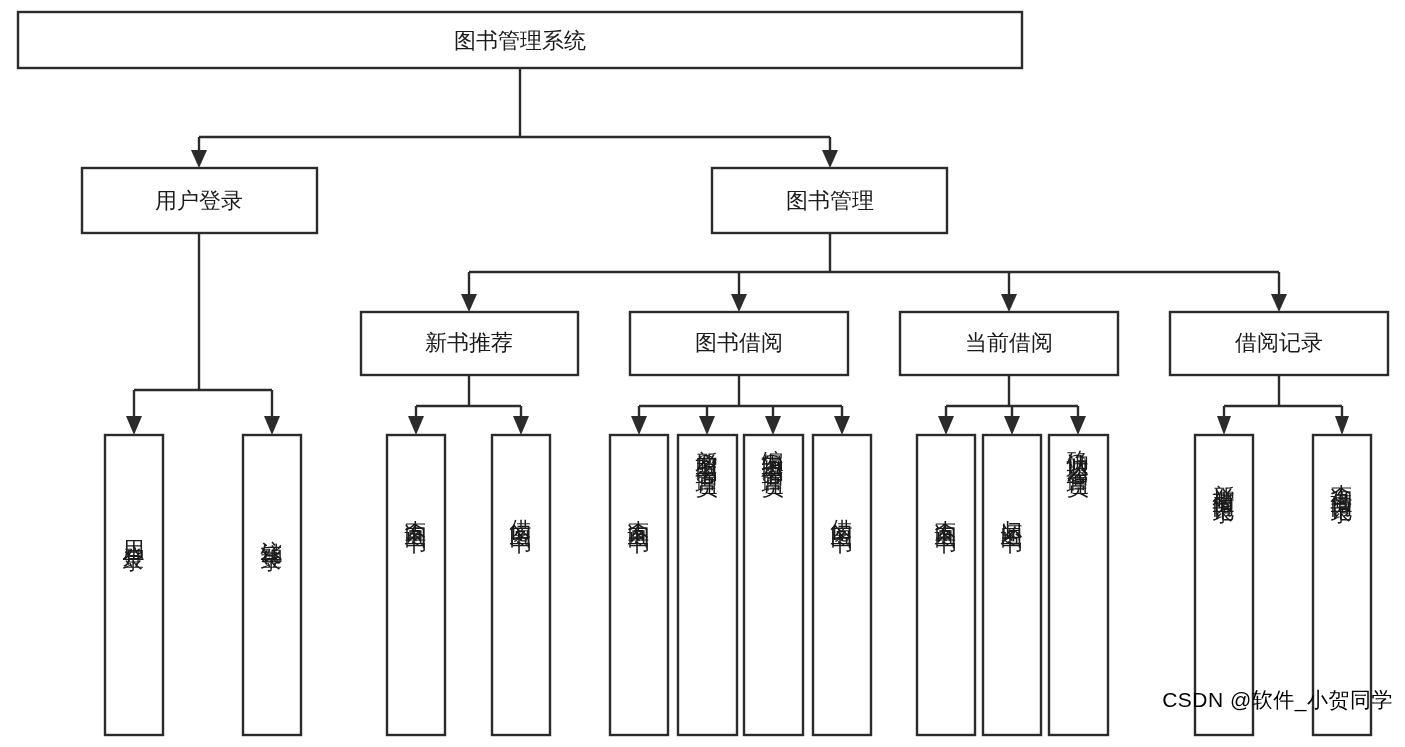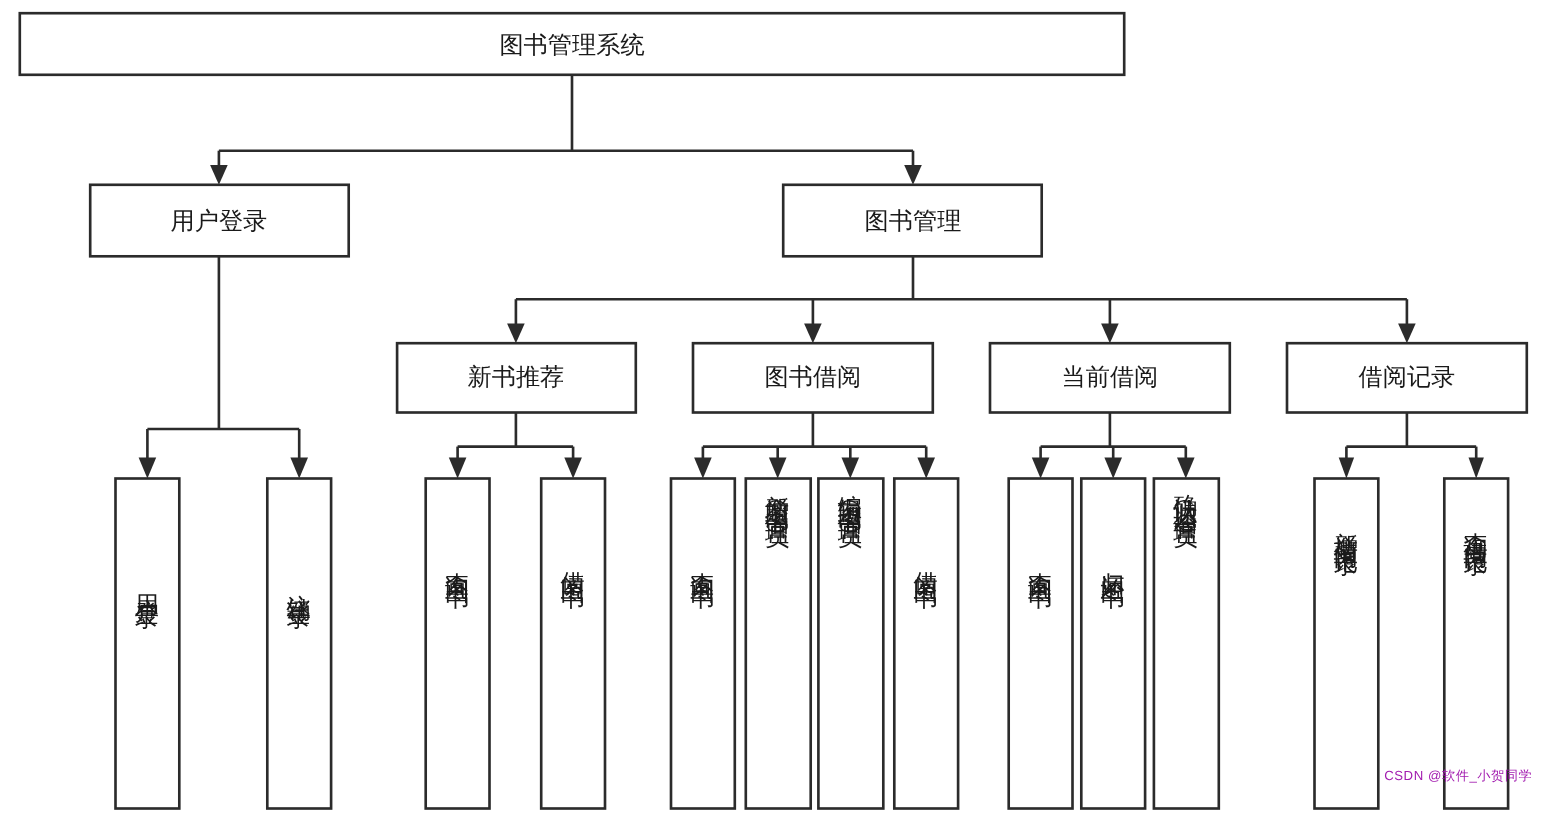--- a/index.html
+++ b/index.html
@@ -51,22 +51,22 @@
   }
   .arrow-head {
     fill: #2b2b2b;
     stroke: none;
   }
   .watermark {
     position: absolute;
     right: 12px;
     bottom: 6px;
     font-family: "Liberation Sans", "DejaVu Sans", sans-serif;
-    font-size: 12px;
-    color: #a21caf;
+    font-size: 21px;
+    color: #000000;
     letter-spacing: 0.5px;
     white-space: nowrap;
     pointer-events: none;
   }
 </style>
 </head>
 <body>
 
 <div id="diagram-root">
   <svg id="chart-svg" viewBox="0 0 1405 747" xmlns="http://www.w3.org/2000/svg">

